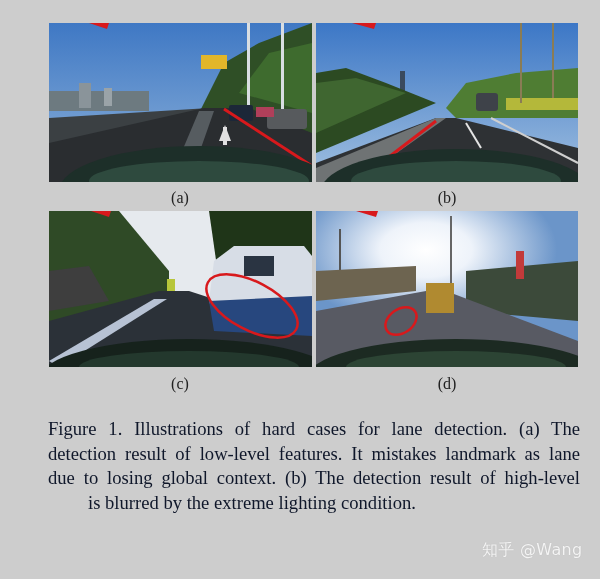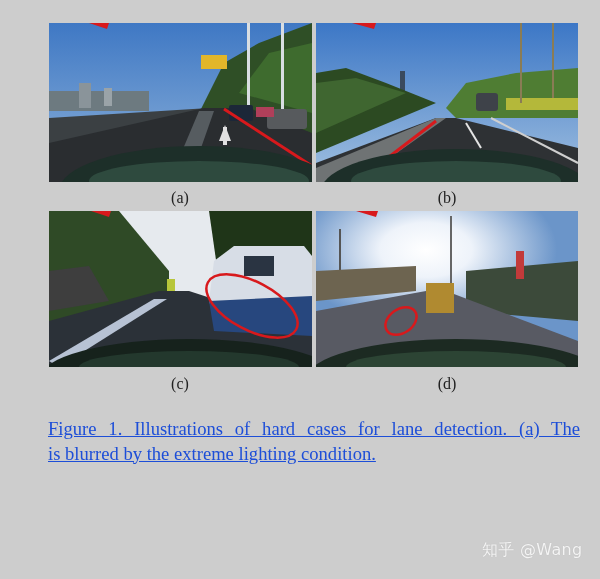--- a/index.html
+++ b/index.html
@@ -9,26 +9,25 @@
     position:relative;
     font-family:"Liberation Serif", "DejaVu Serif", serif;
   }
   .panel { position:absolute; overflow:hidden; }
   .panel svg { display:block; width:100%; height:100%; }
   .sublabel {
     position:absolute; font-size:16px; color:#222; text-align:center; width:40px;
   }
   .caption {
     position:absolute; left:48px; top:417px; width:532px;
-    font-size:18.6px; line-height:24.6px; color:#1d4ed8;
+    font-size:18.6px; line-height:24.6px; color:#0f172a;
     text-align:justify;
-    text-decoration:underline;
   }
   .caption .line { display:block; white-space:nowrap; text-align-last:justify; }
-  .caption .line.last { text-align-last:left; }
+  .caption .line.last { text-align-last:left;margin-left:40px; }
   .watermark {
     position:absolute; left:482px; top:540px;
     font-family:"DejaVu Sans", sans-serif; font-size:16px; color:#f4f4f4;
     letter-spacing:0.3px;
     text-shadow:0 0 1px rgba(0,0,0,0.15);
     text-align:right;
   }
 </style>
 </head>
 <body>
@@ -137,16 +136,18 @@
     <ellipse cx="140" cy="156" rx="110" ry="16" fill="#2c4434"></ellipse>
     <path d="M40,0 L62,0 L60,6 Z" fill="#d8191c"></path>
   </svg>
 </div>
 
 <div class="sublabel" style="left:160px;top:375px;">(c)</div>
 <div class="sublabel" style="left:427px;top:375px;">(d)</div>
 
 <div class="caption">
   <span class="line">Figure 1.  Illustrations of hard cases for lane detection.  (a) The</span>
+  <span class="line">detection result of low-level features. It mistakes landmark as lane</span>
+  <span class="line">due to losing global context. (b) The detection result of high-level</span>
   <span class="line last">is blurred by the extreme lighting condition.</span>
 </div>
 
 <div class="watermark">知乎 @Wang</div>
 
 </body></html>

